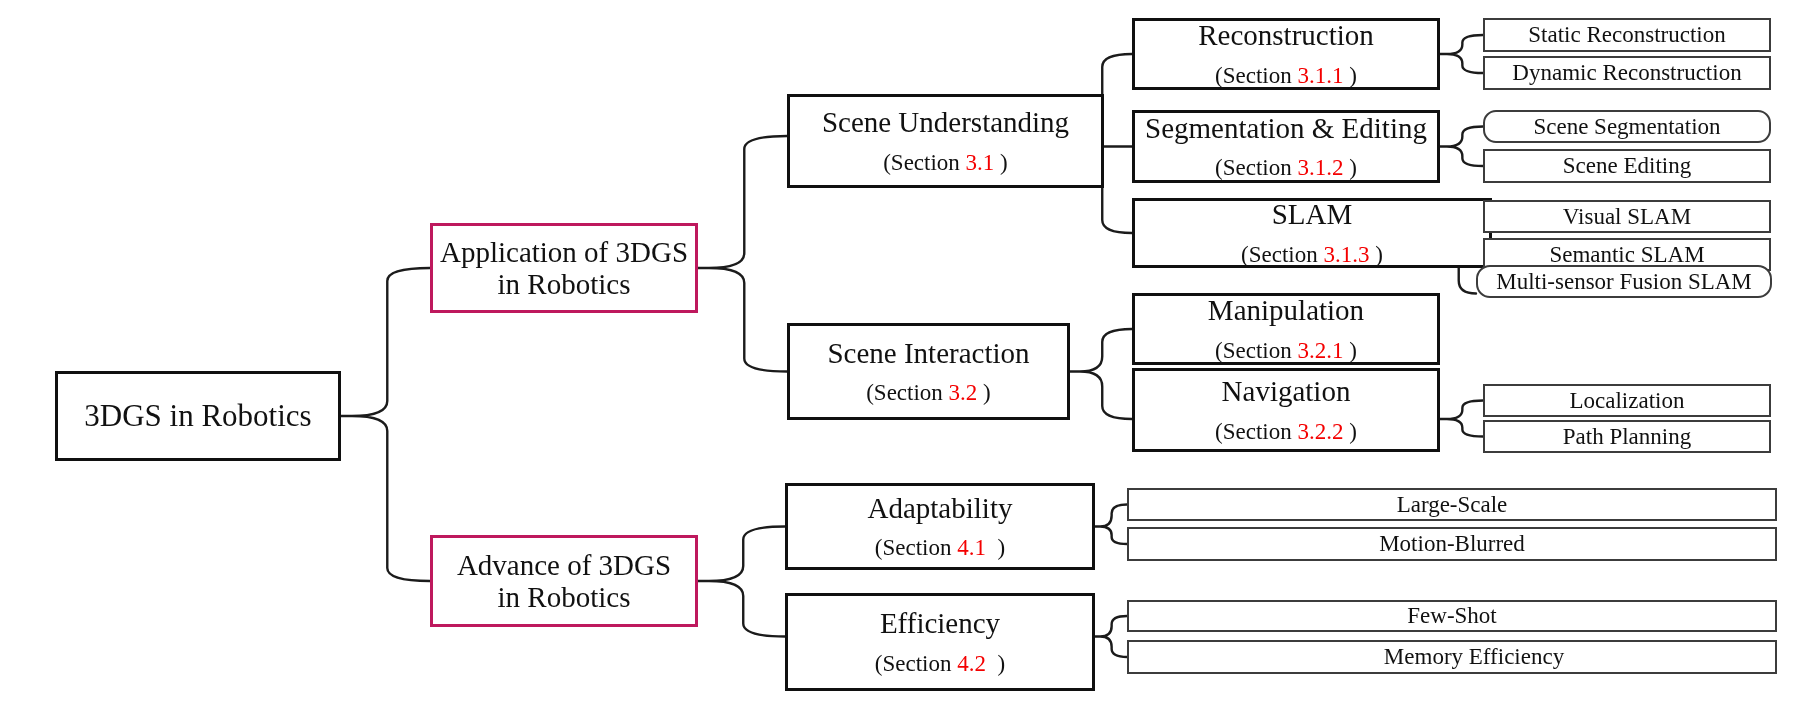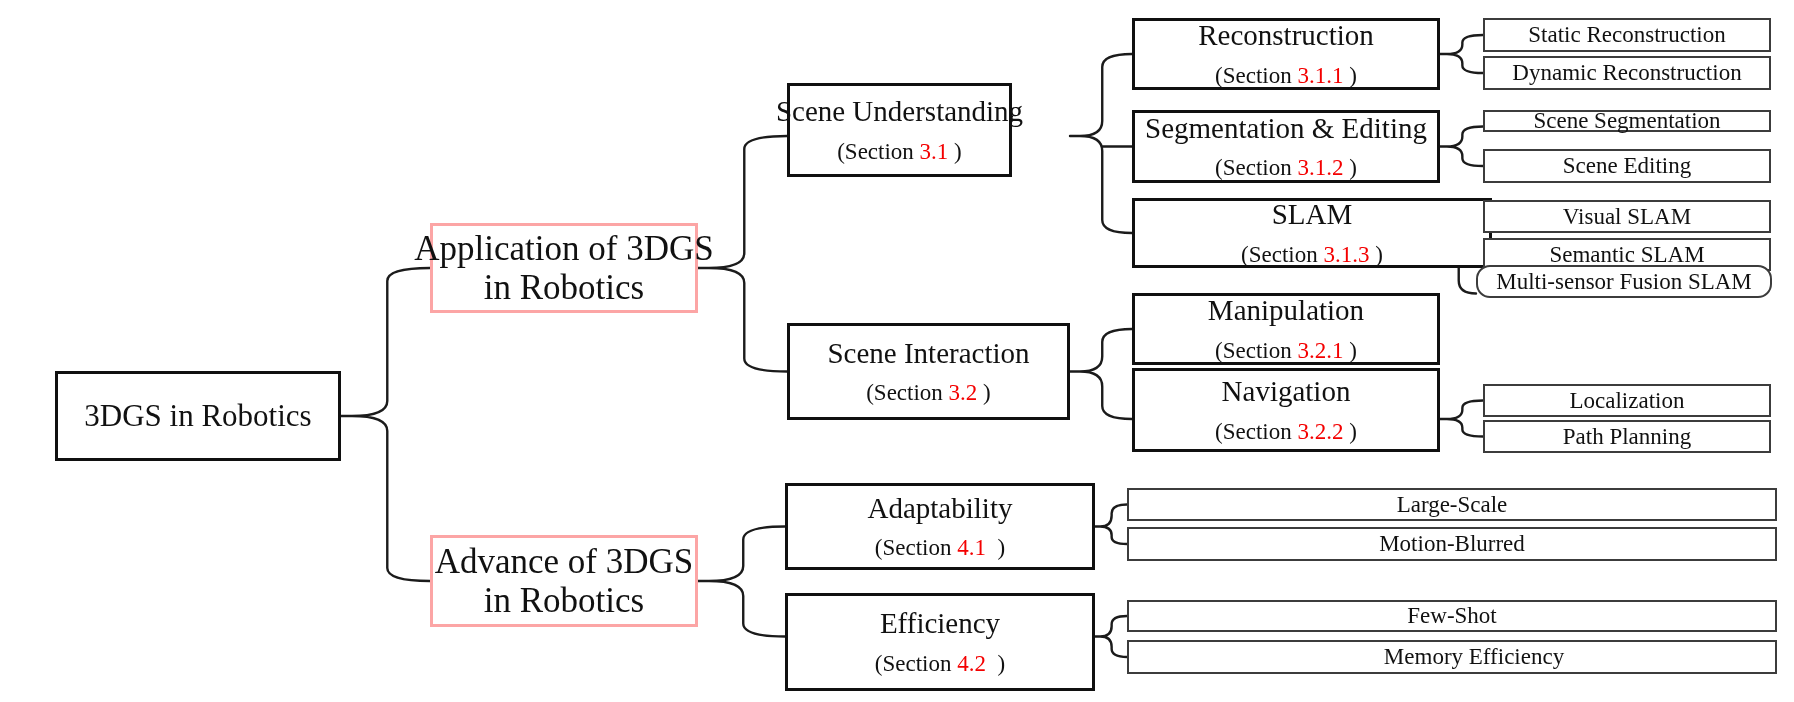--- a/index.html
+++ b/index.html
@@ -18,21 +18,21 @@
     background:#ffffff;
     display:flex;
     flex-direction:column;
     align-items:center;
     justify-content:center;
     text-align:center;
     line-height:1.12;
     white-space:nowrap;
   }
   .kind-root{border:3px solid #101010;font-size:31px;}
-  .kind-branch2{border:3px solid #fca5a5;font-size:35px;}
+  .kind-branch2{border:3px solid #be185d;font-size:29px;}
   .kind-branch{border:3px solid #101010;gap:9px;}
   .kind-branch .title{font-size:29px;}
   .kind-branch .section{font-size:23px;margin-top:2px;}
   .kind-leaf{border:2px solid #3c3c3c;font-size:23px;}
   .sec-num{color:var(--accent-red,#f40000);}
 </style>
 </head>
 <body>
 
 <div id="stage" style="--accent-red: #f40000;">
@@ -54,21 +54,21 @@
       <div class="title">3DGS in Robotics</div>
     </div>
     <div class="node kind-branch2" style="left: 430px; top: 223px; width: 268px; height: 90px;">
       <div class="title">Application of 3DGS</div>
       <div class="title">in Robotics</div>
     </div>
     <div class="node kind-branch2" style="left: 430px; top: 535px; width: 268px; height: 92px;">
       <div class="title">Advance of 3DGS</div>
       <div class="title">in Robotics</div>
     </div>
-    <div class="node kind-branch" style="left: 787px; top: 83px; width: 225px; height: 94px; text-align: center;">
+    <div class="node kind-branch" style="left: 787px; top: 94px; width: 317px; height: 94px; text-align: center;">
       <div class="title">Scene Understanding</div>
       <div class="section" style="white-space: pre;"><span>(Section </span><span class="sec-num">3.1</span><span> )</span></div>
     </div>
     <div class="node kind-branch" style="left: 787px; top: 323px; width: 283px; height: 97px;">
       <div class="title">Scene Interaction</div>
       <div class="section" style="white-space: pre;"><span>(Section </span><span class="sec-num">3.2</span><span> )</span></div>
     </div>
     <div class="node kind-branch" style="left: 1132px; top: 18px; width: 308px; height: 72px;">
       <div class="title">Reconstruction</div>
       <div class="section" style="white-space: pre;"><span>(Section </span><span class="sec-num">3.1.1</span><span> )</span></div>
@@ -96,21 +96,21 @@
     <div class="node kind-branch" style="left: 785px; top: 593px; width: 310px; height: 98px;">
       <div class="title">Efficiency</div>
       <div class="section" style="white-space: pre;"><span>(Section </span><span class="sec-num">4.2</span><span>  )</span></div>
     </div>
     <div class="node kind-leaf" style="left: 1483px; top: 56px; width: 288px; height: 34px;">
       <div class="title">Dynamic Reconstruction</div>
     </div>
     <div class="node kind-leaf" style="left: 1483px; top: 18px; width: 288px; height: 34px;">
       <div class="title">Static Reconstruction</div>
     </div>
-    <div class="node kind-leaf" style="left: 1483px; top: 110px; width: 288px; height: 22px;">
+    <div class="node kind-leaf" style="left: 1483px; top: 110px; width: 288px; height: 33px; border-radius: 13px;">
       <div class="title">Scene Segmentation</div>
     </div>
     <div class="node kind-leaf" style="left: 1483px; top: 149px; width: 288px; height: 34px;">
       <div class="title">Scene Editing</div>
     </div>
     <div class="node kind-leaf" style="left: 1483px; top: 200px; width: 288px; height: 33px;">
       <div class="title">Visual SLAM</div>
     </div>
     <div class="node kind-leaf" style="left: 1483px; top: 238px; width: 288px; height: 33px;">
       <div class="title">Semantic SLAM</div>

